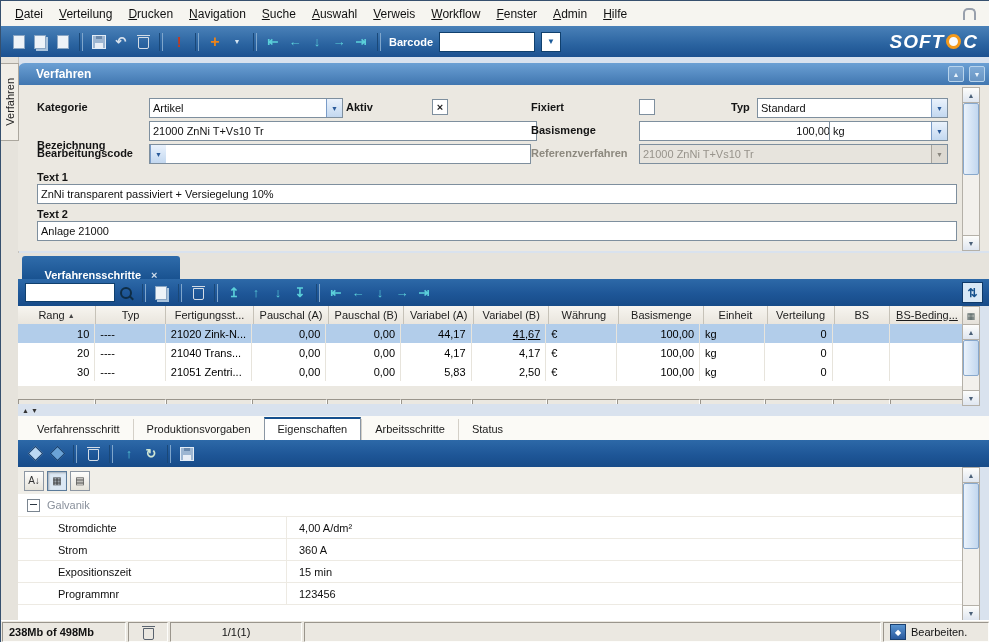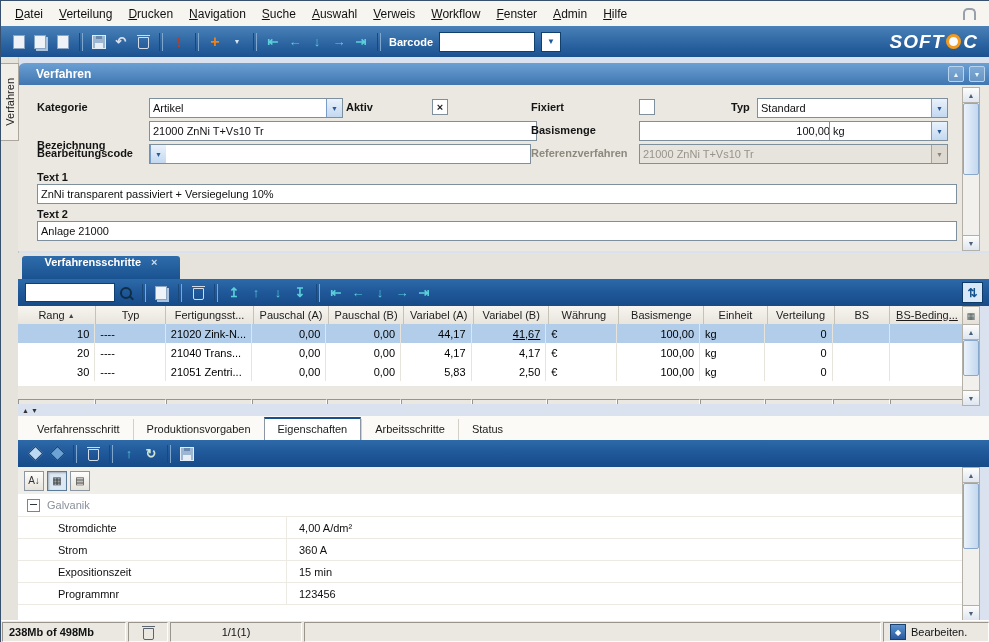--- a/index.html
+++ b/index.html
@@ -57,21 +57,21 @@
   .tin{position:absolute;height:18px;border:1px solid #7e8f9e;font-size:11px;padding:0 3px;color:#101010;background:#fff;font-family:inherit;}
   .combo{position:absolute;height:18px;background:#fff;border:1px solid #7e8f9e;display:flex;align-items:center;font-size:11px;color:#101010;}
   .combo-text{flex:1;padding-left:3px;white-space:nowrap;overflow:hidden;}
   .combo-btn{width:15px;height:100%;background:linear-gradient(180deg,#eaf2fc,#c3d8f0);border-left:1px solid #7a9cc8;color:#2a5a9a;font-size:7px;display:flex;align-items:center;justify-content:center;}
   .combo.disabled{background:#e7e4dd;color:#97938b;}
   .combo.disabled .combo-btn{background:#ddd9d1;color:#8a867e;border-left-color:#a8a49c;}
   .cbx{position:absolute;width:14px;height:14px;background:#fff;border:1px solid #7e8f9e;font-size:11px;font-weight:bold;color:#222;display:flex;align-items:center;justify-content:center;}
 
   
   .steps-tabbar{position:absolute;top:252px;left:17px;right:0;height:26px;background:#e6e3dc;}
-  .steps-tab{position:absolute;left:4px;top:3px;height:25px;width:158px;background:linear-gradient(180deg,#2f6cab,#17508e);border-radius:3px 3px 0 0;color:#fff;font-weight:bold;font-size:11px;display:flex;align-items:flex-start;justify-content:center;gap:10px;}
+  .steps-tab{position:absolute;left:4px;top:3px;height:25px;width:158px;background:linear-gradient(180deg,#2f6cab,#17508e);border-radius:3px 3px 0 0;color:#fff;font-weight:bold;font-size:11px;display:flex;align-items:flex-end;justify-content:center;gap:10px;}
   .tab-close{color:#cfdcea;font-weight:bold;font-size:11px;}
   .steps-toolbar{position:absolute;top:278px;left:17px;right:0;height:27px;}
   .search-wrap{display:flex;align-items:center;gap:5px;margin-right:4px;}
   .search-input{width:82px;height:17px;border:1px solid #10406e;font-size:11px;padding:0 3px;font-family:inherit;}
   .search-glyph{color:#0e2d46;margin-right:2px;}
   .sq-btn{margin-left:auto;width:19px;height:19px;background:#d8e8f6;border:1px solid #0e3a6a;display:flex;align-items:center;justify-content:center;color:#14508c;font-size:12px;font-weight:bold;}
 
   .thead{position:absolute;left:17px;top:305px;right:25px;height:18px;background:linear-gradient(180deg,#f7f5f0,#e9e5dd);border-bottom:1px solid #b6b2a8;display:flex;overflow:hidden;}
   .th{height:100%;border-right:1px solid #c6c2b8;font-size:11px;color:#1c1c1c;display:flex;align-items:center;justify-content:center;gap:3px;white-space:nowrap;overflow:hidden;}
   .th-fill{flex:1;}

